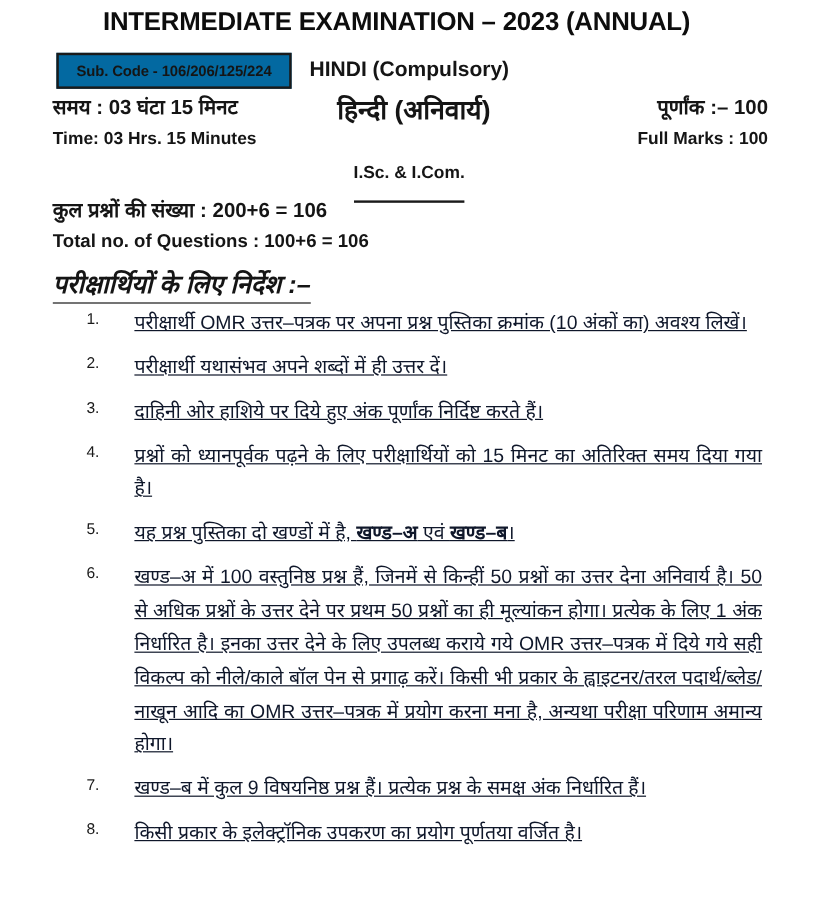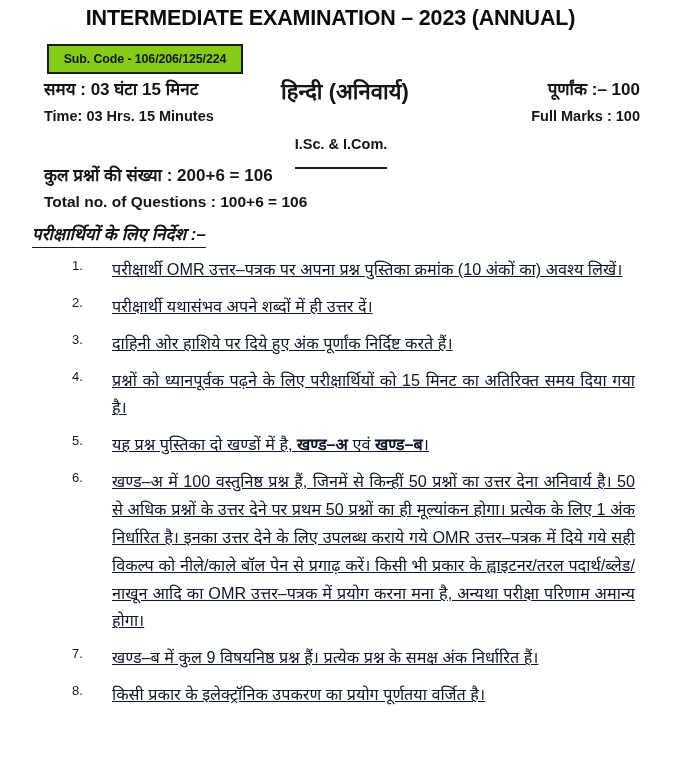--- a/index.html
+++ b/index.html
@@ -43,21 +43,21 @@
     position: absolute;
     top: 44px;
     left: 47px;
     width: 196px;
     height: 30px;
     border: 2px solid #1a1a1a;
     box-sizing: border-box;
     display: flex;
     align-items: center;
     justify-content: center;
-    background: #84cc16;
+    background: #0369a1;
   }
   .subcode-text {
     font-size: 12.4px;
     font-weight: bold;
     letter-spacing: -0.1px;
     white-space: nowrap;
   }
 
   
   .subject-en {
@@ -139,22 +139,22 @@
     top: 193px;
     left: 44px;
     font-size: 15.5px;
     font-weight: bold;
     white-space: nowrap;
   }
 
   .instructions-heading {
     position: absolute;
     top: 222px;
-    left: 32px;
-    font-size: 17px;
+    left: 44px;
+    font-size: 21px;
     font-weight: 600;
     font-style: italic;
     white-space: nowrap;
     border-bottom: 1.6px solid #1a1a1a;
     padding-bottom: 2px;
   }
 
   
   .instructions {
     position: absolute;
@@ -201,20 +201,21 @@
 <body>
 
 <div class="page">
 
   <div class="exam-title">INTERMEDIATE EXAMINATION – 2023 (ANNUAL)</div>
 
   <div class="subcode-box">
     <span class="subcode-text">Sub. Code - 106/206/125/224</span>
   </div>
 
+  <div class="subject-en">HINDI (Compulsory)</div>
   <div class="subject-hi">हिन्दी (अनिवार्य)</div>
 
   <div class="time-hi">समय : 03 घंटा 15 मिनट</div>
   <div class="time-en">Time: 03 Hrs. 15 Minutes</div>
 
   <div class="marks-hi">पूर्णांक :– 100</div>
   <div class="marks-en">Full Marks : 100</div>
 
   <div class="stream">
     <span>I.Sc. &amp; I.Com.</span>

